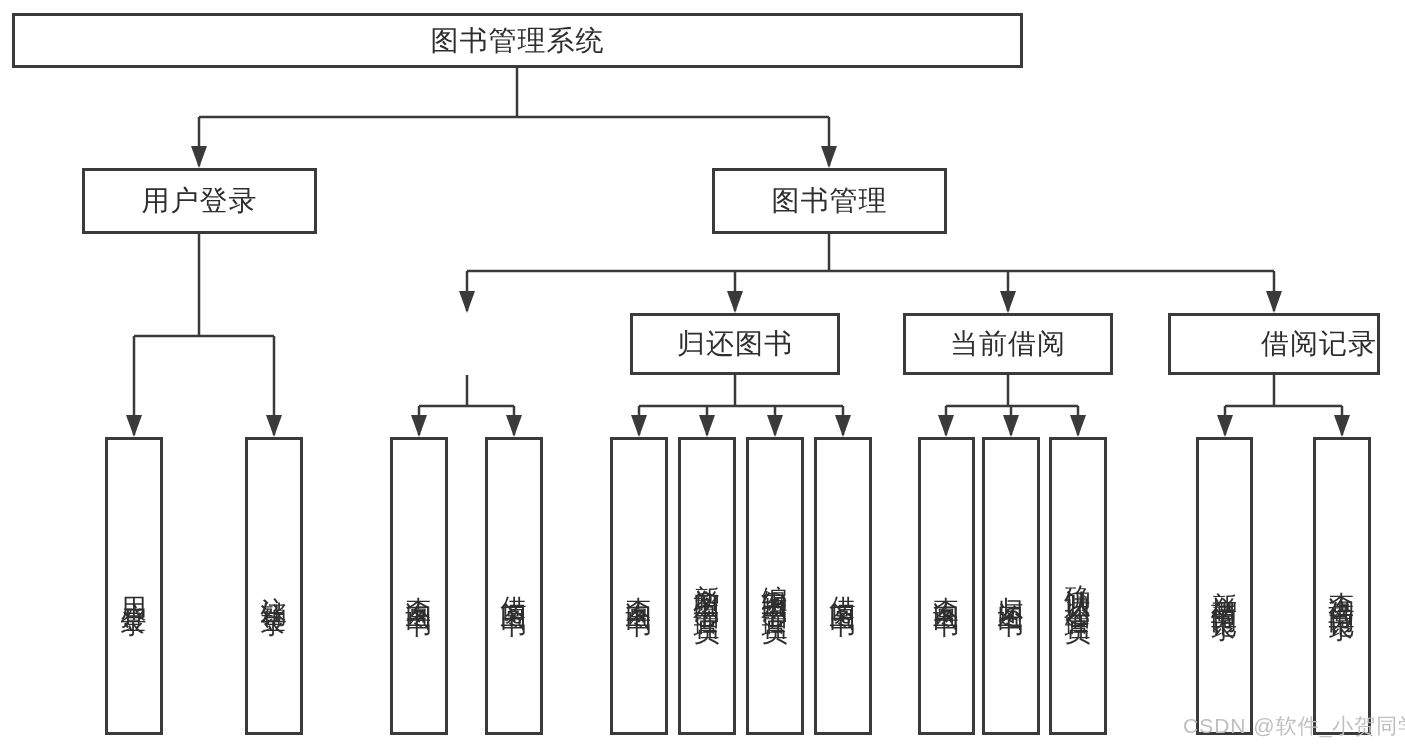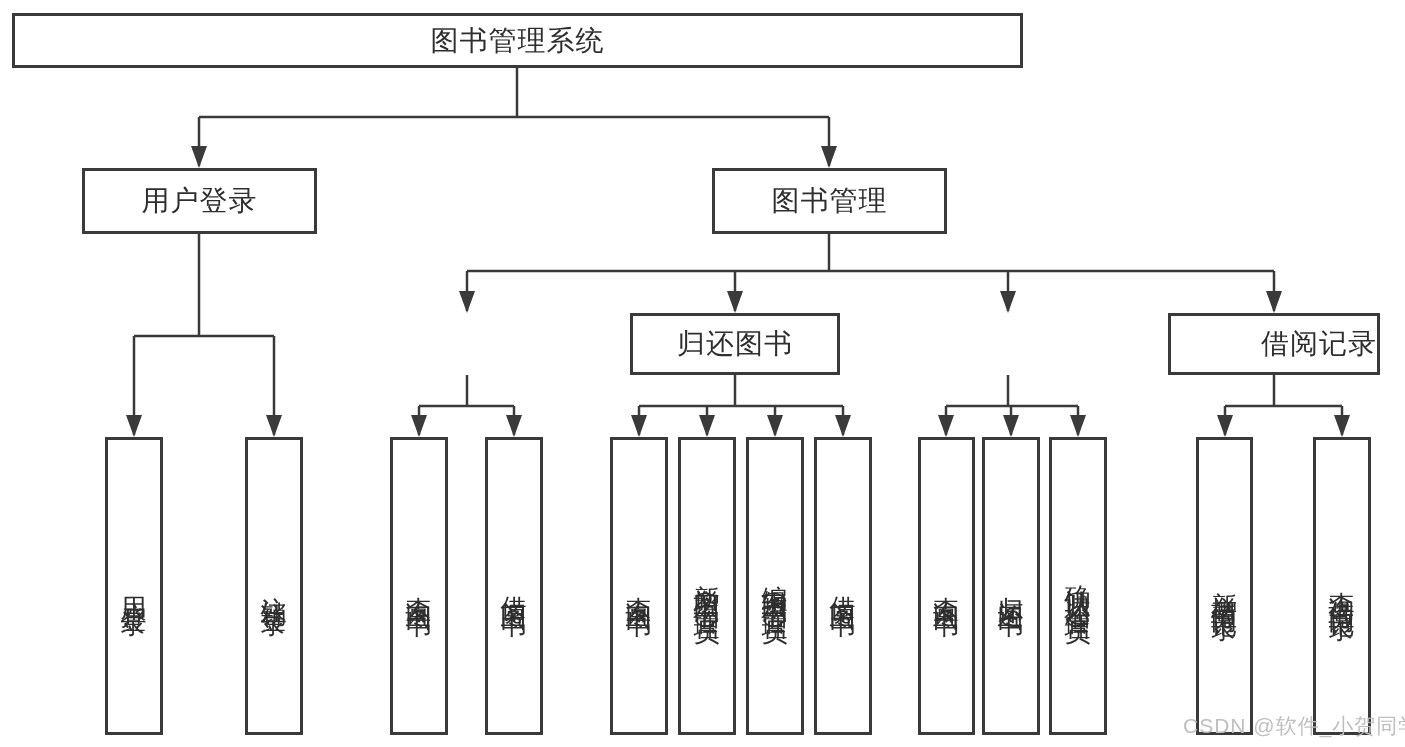--- a/index.html
+++ b/index.html
@@ -110,20 +110,23 @@
   <div class="node hbox" style="left:82px; top:168px; width:235px; height:66px;">
     <span class="lbl">用户登录</span>
   </div>
   <div class="node hbox" style="left:712px; top:168px; width:235px; height:66px;text-align:center;">
     <span class="lbl">图书管理</span>
   </div>
 
   <div class="node hbox" style="left:630px; top:313px; width:210px; height:62px;">
     <span class="lbl">归还图书</span>
   </div>
+  <div class="node hbox" style="left:903px; top:313px; width:210px; height:62px;">
+    <span class="lbl">当前借阅</span>
+  </div>
   <div class="node hbox" style="left:1168px; top:313px; width:212px; height:62px;justify-content:flex-end;">
     <span class="lbl">借阅记录</span>
   </div>
 
   <div class="node vbox" style="left:105px; top:437px; width:58px; height:298px;">
     <span class="vlbl">用户登录</span>
   </div>
   <div class="node vbox" style="left:245px; top:437px; width:58px; height:298px;">
     <span class="vlbl">注销登录</span>
   </div>

